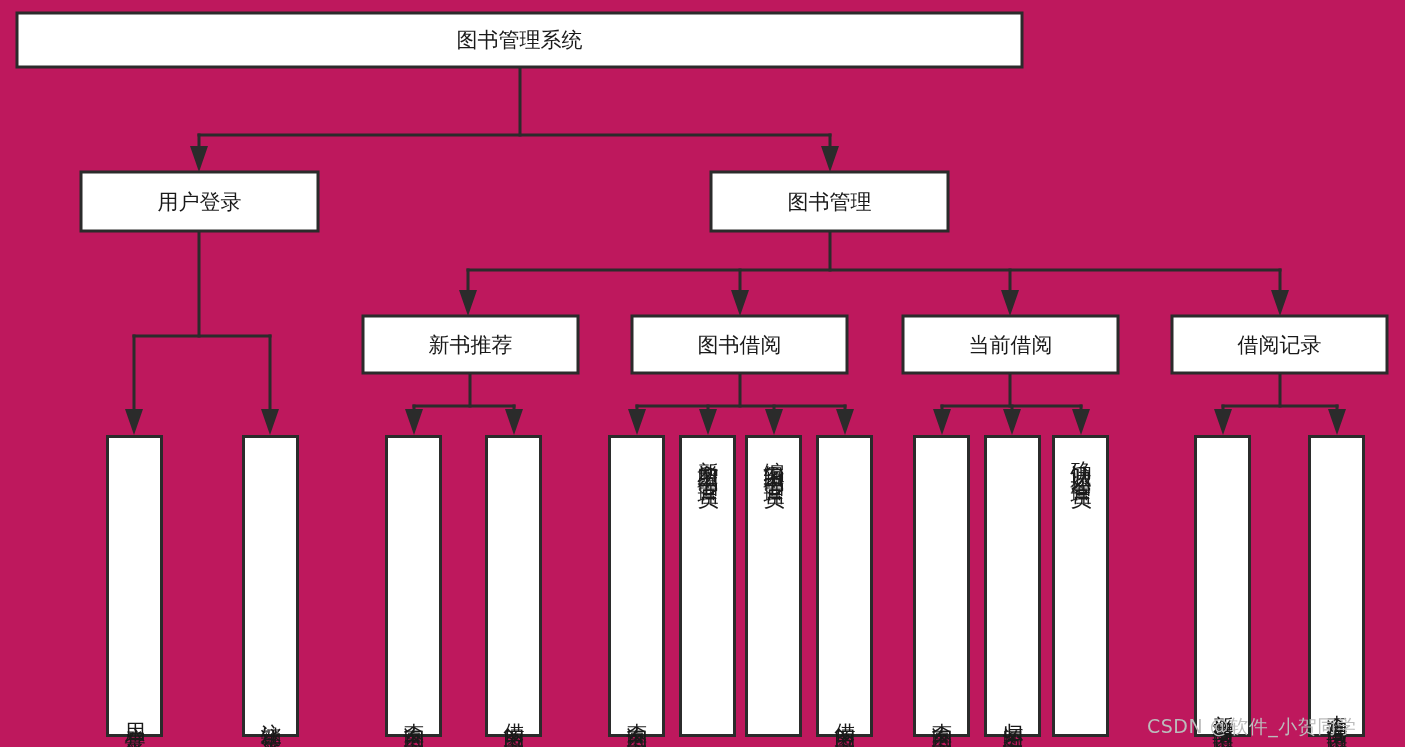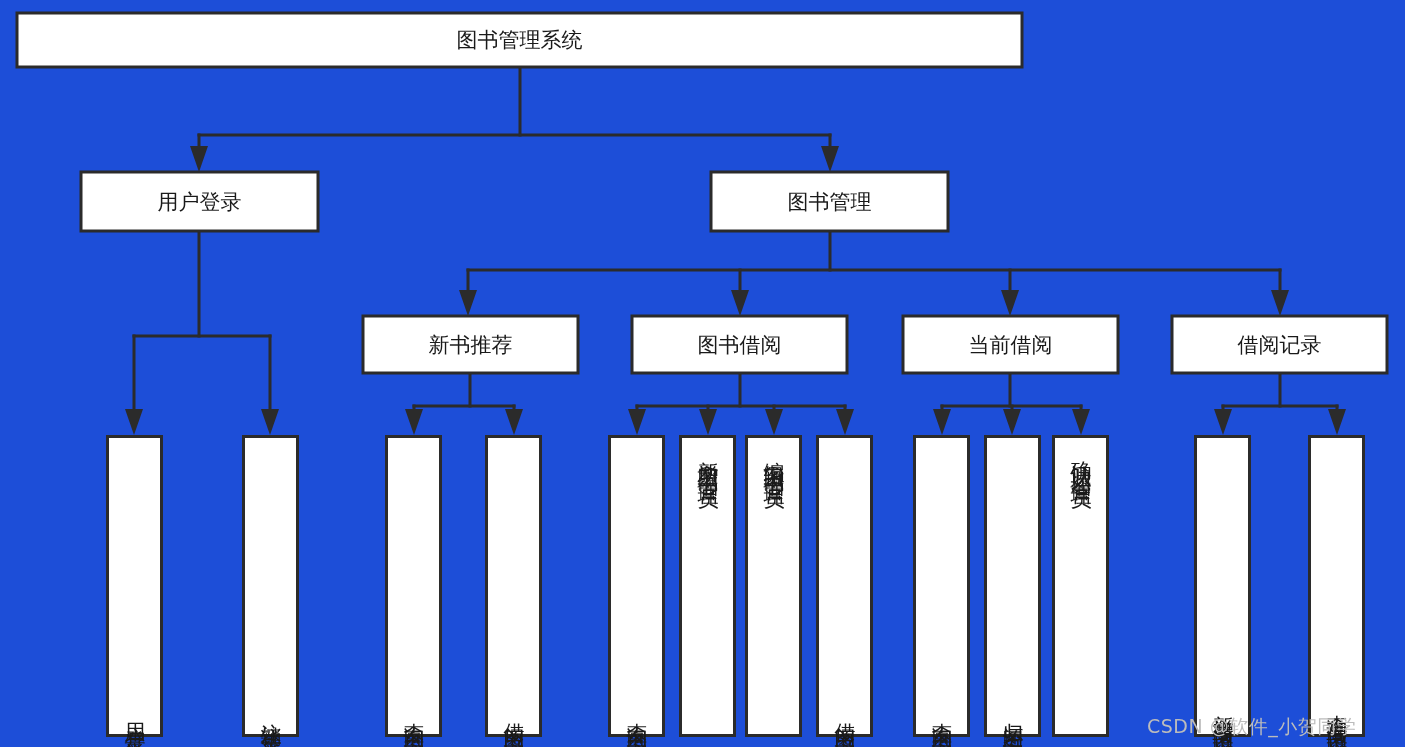--- a/index.html
+++ b/index.html
@@ -7,21 +7,21 @@
     padding: 0;
     background: #ffffff;
   }
   body {
     font-family: "DejaVu Sans", "Liberation Sans", sans-serif;
   }
   #canvas {
     position: relative;
     width: 1405px;
     height: 747px;
-    background: #1d4ed8;
+    background: #be185d;
     overflow: hidden;
   }
   svg.diagram {
     position: absolute;
     left: 0;
     top: 0;
     width: 1405px;
     height: 747px;
   }
   .node-rect {

